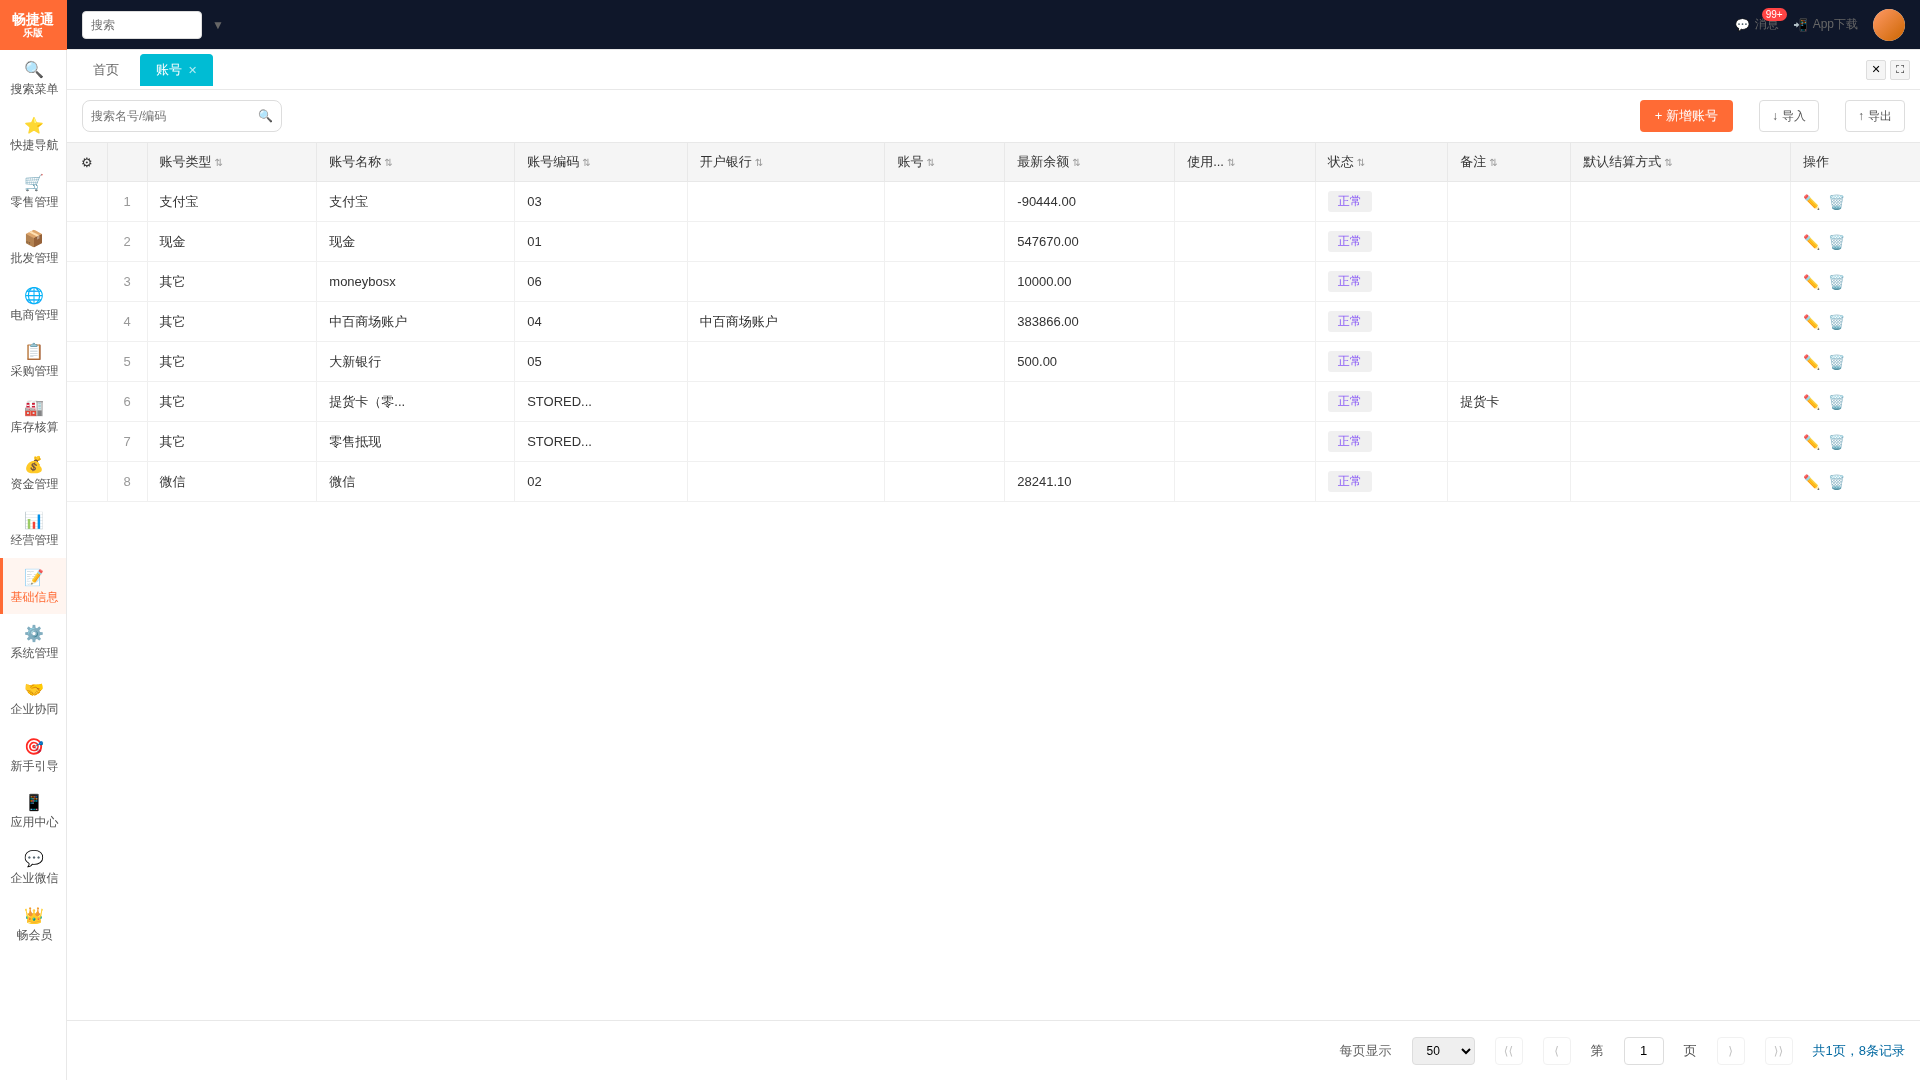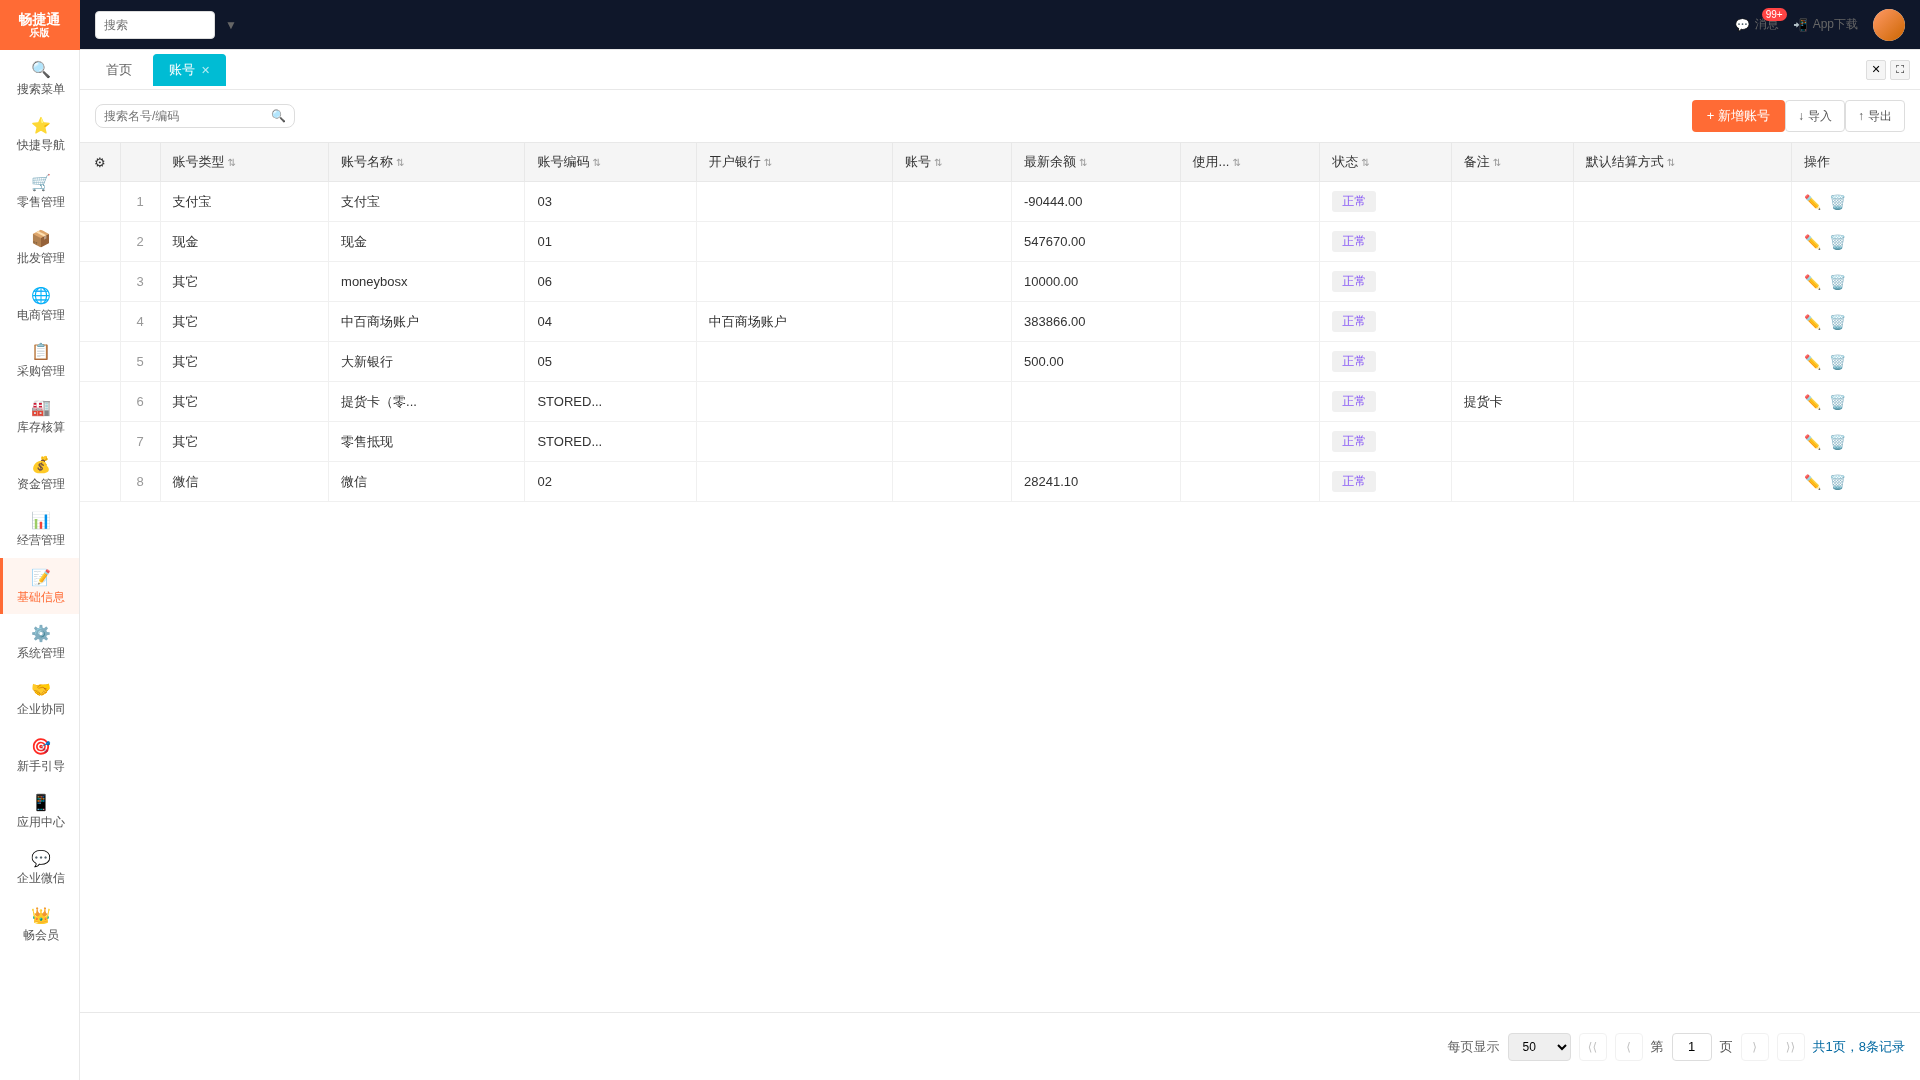--- a/index.html
+++ b/index.html
@@ -1,20 +1,20 @@
 <!DOCTYPE html>
 <html><head>
   <meta charset="utf-8">
   <style>
     * { box-sizing: border-box; margin: 0; padding: 0; }
     body { font-family: 'Microsoft YaHei', Arial, sans-serif; font-size: 13px; background: #f0f2f5; display: flex; height: 1080px; width: 1920px; overflow: hidden; }
 
     
     .sidebar {
-      width: 80px;
+      width: 67px;
       background: #fff;
       display: flex;
       flex-direction: column;
       align-items: center;
       border-right: 1px solid #e8e8e8;
       flex-shrink: 0;
     }
     .sidebar-logo {
       width: 80px;
       height: 50px;
@@ -165,37 +165,37 @@
       padding: 10px 15px;
       display: flex;
       align-items: center;
       justify-content: space-between;
       background: white;
       border-bottom: 1px solid #e8e8e8;
       flex-shrink: 0;
     }
     .toolbar-left { display: flex; align-items: center; gap: 10px; }
     .search-box {
-      height: 24px;
+      height: 32px;
       width: 200px;
       border: 1px solid #ddd;
       border-radius: 8px;
       padding: 0 8px 0 8px;
       font-size: 12px;
       display: flex;
       align-items: center;
       gap: 5px;
     }
     .search-input {
       border: none;
       outline: none;
       flex: 1;
       font-size: 12px;
     }
-    .toolbar-right { display: flex; align-items: center; gap: 0; }
+    .toolbar-right { display: flex; align-items: center; gap: 26px; }
     .btn-add {
       height: 32px;
       padding: 0 15px;
       background: #ff6b35;
       color: white;
       border: none;
       border-radius: 4px;
       cursor: pointer;
       font-size: 13px;
       display: flex;
@@ -260,25 +260,25 @@
       border-radius: 3px;
       font-size: 12px;
     }
     .action-icons { display: flex; gap: 8px; }
     .action-icon { cursor: pointer; color: #666; font-size: 14px; }
     .settings-col { width: 40px; text-align: center; }
     .row-num { color: #999; text-align: center; }
 
     
     .pagination {
-      height: 68px;
+      height: 60px;
       display: flex;
       align-items: center;
       justify-content: flex-end;
-      gap: 8px;
+      gap: 20px;
       padding: 0 15px;
       background: white;
       border-top: 1px solid #e8e8e8;
       flex-shrink: 0;
       font-size: 13px;
       color: #555;
     }
     .page-size-label { color: #666; }
     .page-size-select {
       height: 28px;

